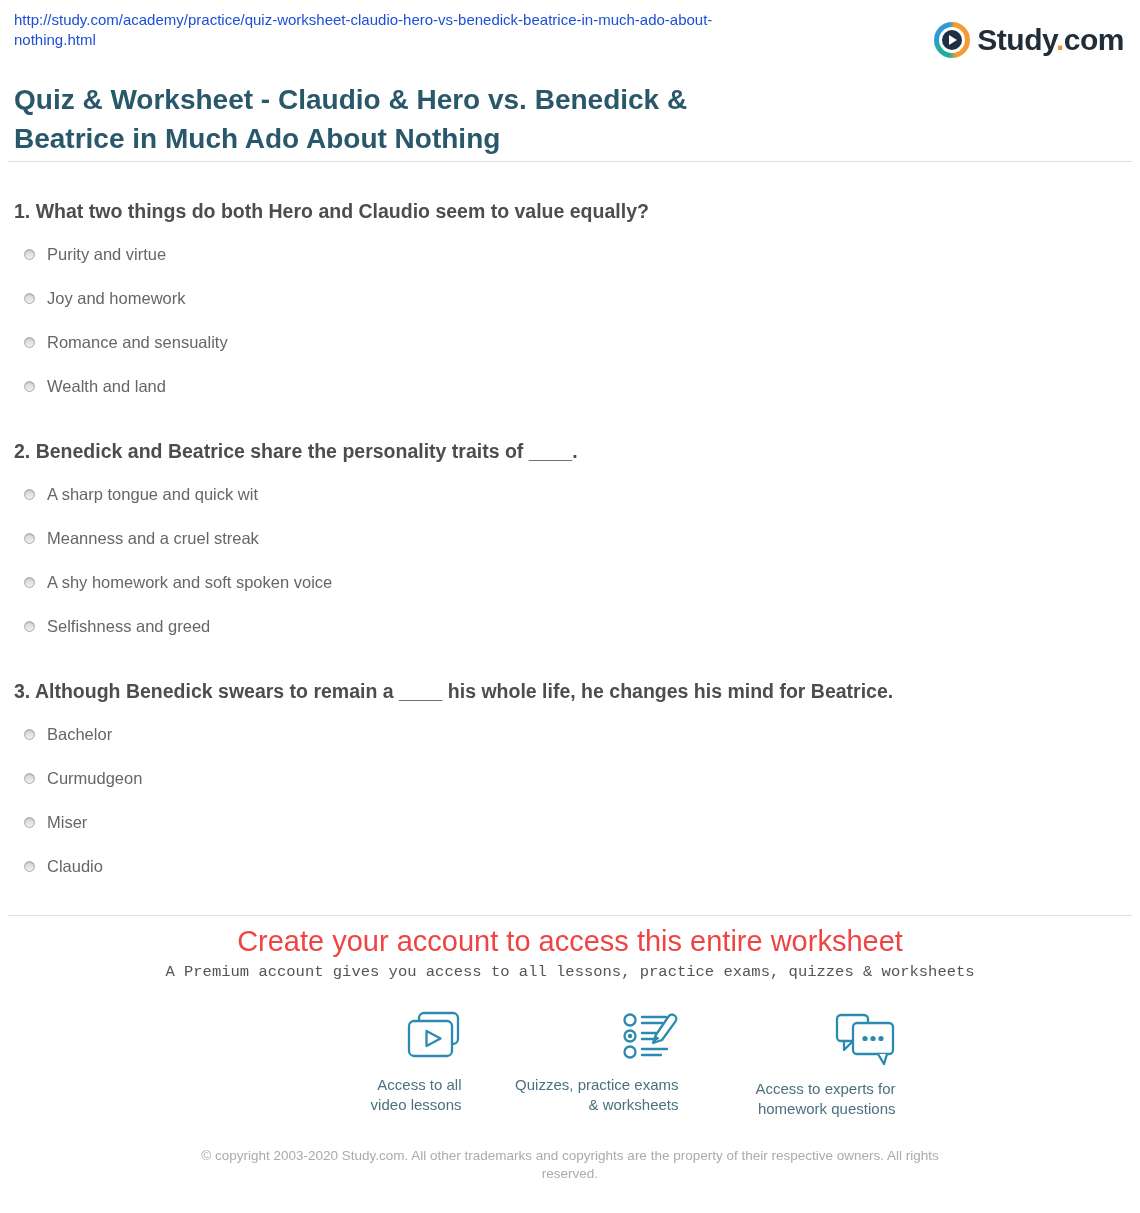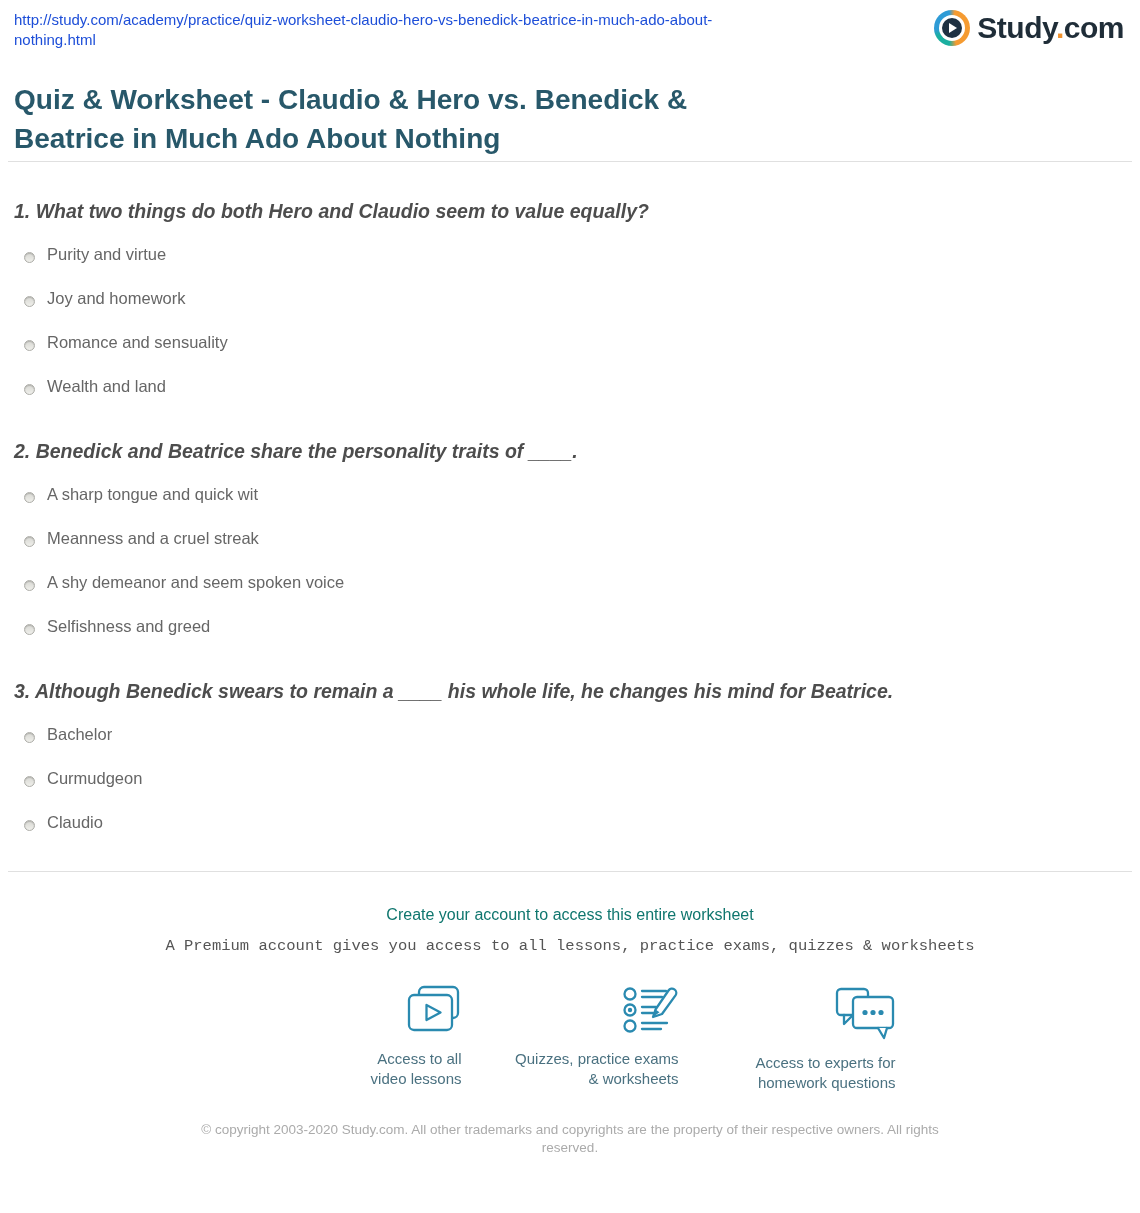--- a/index.html
+++ b/index.html
@@ -15,21 +15,21 @@
   .header { position: relative; }
   .url {
     font-size: 15px;
     line-height: 20px;
     color: #1d4ed8;
     white-space: pre-line;
     max-width: 780px;
   }
   .logo {
     position: absolute;
-    top: 0;
+    top: 12px;
     right: 2px;
     display: flex;
     align-items: center;
     gap: 7px;
     cursor: pointer;
   }
   .logo-icon {
     position: relative;
     width: 36px; height: 36px;
     border-radius: 50%;
@@ -81,26 +81,25 @@
   .rule2 { margin-top: 40px; }
 
   
   .question:first-child { margin-top: 38px; }
   .question:not(:first-child) { margin-top: 45px; }
   .q-heading {
     font-size: 19.5px;
     line-height: 22px;
     font-weight: 700;
     color: #4d4d4d;
-    font-style: italic;
   }
   .options { list-style: none; margin-top: 24px; }
   .option {
     display: flex;
-    align-items: flex-end;
+    align-items: center;
     gap: 12px;
     padding-left: 10px;
     margin-bottom: 27px;
     cursor: pointer;
   }
   .option:last-child { margin-bottom: 0; }
   .radio {
     width: 11px; height: 11px;
     border-radius: 50%;
     border: 1px solid #adada8;
@@ -110,24 +109,24 @@
   }
   .option-label {
     font-size: 16.5px;
     line-height: 17px;
     color: #666666;
   }
 
   
   .cta { text-align: center; }
   .cta-heading {
-    margin-top: 28px;
-    font-size: 16px;
+    margin-top: 10px;
+    font-size: 29px;
     line-height: 30px;
-    color: #0f766e;
+    color: #ef4444;
     cursor: pointer;
   }
   .cta-sub {
     margin-top: 6px;
     font-size: 15.5px;
     line-height: 20px;
     color: #555555;
     font-family: Liberation Mono, monospace;
   }
   .features {
@@ -210,21 +209,21 @@
     <span class="option-label">A sharp tongue and quick wit</span>
   </li>
 
   <li class="option">
     <span class="radio"></span>
     <span class="option-label">Meanness and a cruel streak</span>
   </li>
 
   <li class="option">
     <span class="radio"></span>
-    <span class="option-label">A shy demeanor and seem spoken voice</span>
+    <span class="option-label">A shy homework and soft spoken voice</span>
   </li>
 
   <li class="option">
     <span class="radio"></span>
     <span class="option-label">Selfishness and greed</span>
   </li>
 </ul>
   </section>
 
   <section class="question">
@@ -233,20 +232,24 @@
   <li class="option">
     <span class="radio"></span>
     <span class="option-label">Bachelor</span>
   </li>
 
   <li class="option">
     <span class="radio"></span>
     <span class="option-label">Curmudgeon</span>
   </li>
 
+  <li class="option">
+    <span class="radio"></span>
+    <span class="option-label">Miser</span>
+  </li>
 
   <li class="option">
     <span class="radio"></span>
     <span class="option-label">Claudio</span>
   </li>
 </ul>
   </section>
 </main>
 
   <hr class="rule rule2">

